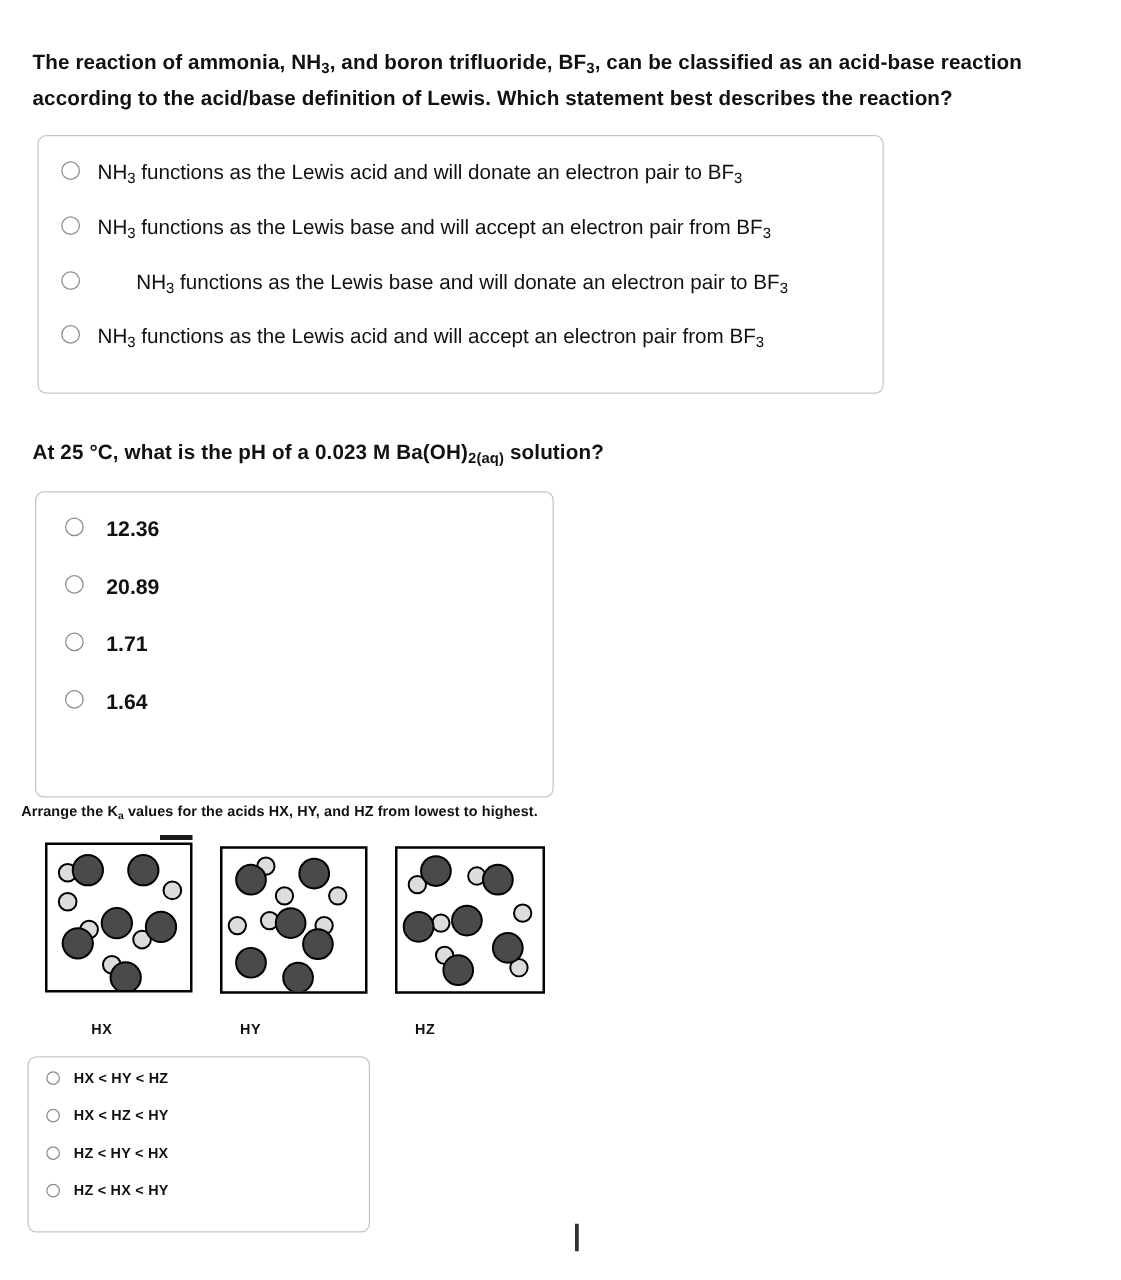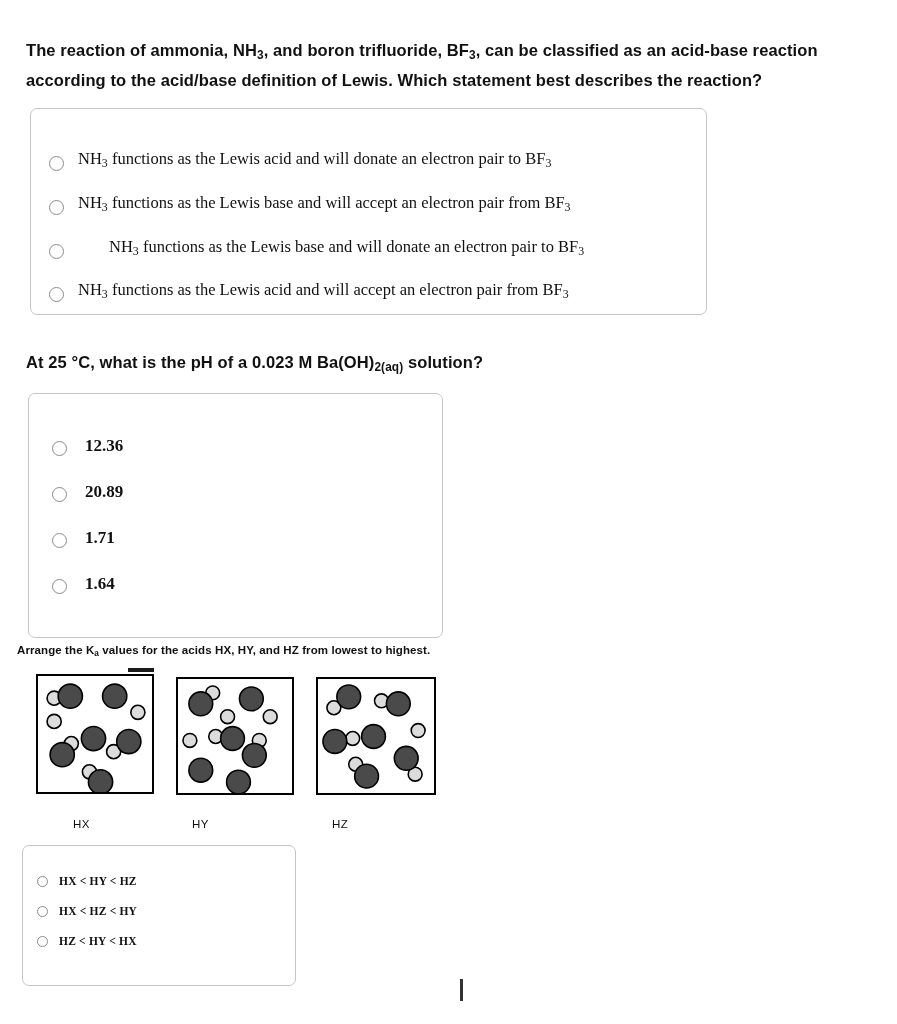--- a/index.html
+++ b/index.html
@@ -42,26 +42,25 @@
     border-radius: 7px;
     background: #ffffff;
     box-sizing: border-box;
   }
   #q1-box { left: 30px; top: 108px; width: 677px; height: 207px; }
   #q2-box { left: 28px; top: 393px; width: 415px; height: 245px; }
   #q3-box { left: 22px; top: 845px; width: 274px; height: 141px; }
 
   .option-row {
     display: flex;
-    align-items: flex-end;
+    align-items: flex-start;
     position: absolute;
     left: 0;
     width: 100%;
     box-sizing: border-box;
-    font-family: Liberation Serif, serif;
   }
 
   .radio {
     flex: 0 0 auto;
     border-radius: 50%;
     border: 1.4px solid #8c8c8c;
     background: #fff;
     box-sizing: border-box;
   }
 
@@ -111,21 +110,21 @@
   .artifact-bar {
     position: absolute;
     left: 128px; top: 668px;
     width: 26px; height: 4px;
     background: #1a1a1a;
   }
 
   .box-caption {
     position: absolute;
     font-size: 11.5px;
-    font-weight: 400;
+    font-weight: 700;
     letter-spacing: 0.4px;
     color: #111;
   }
   #cap-HX { left: 73px; top: 818px; }
   #cap-HY { left: 192px; top: 818px; }
   #cap-HZ { left: 332px; top: 818px; }
 
   
   .text-caret {
     position: absolute;
@@ -250,15 +249,19 @@
     <span class="opt-label">HX &lt; HY &lt; HZ</span>
   </div>
   <div class="option-row">
     <span class="radio"></span>
     <span class="opt-label">HX &lt; HZ &lt; HY</span>
   </div>
   <div class="option-row">
     <span class="radio"></span>
     <span class="opt-label">HZ &lt; HY &lt; HX</span>
   </div>
+  <div class="option-row">
+    <span class="radio"></span>
+    <span class="opt-label">HZ &lt; HX &lt; HY</span>
+  </div>
 </div>
 
 <div class="text-caret"></div>
 
 </body></html>

